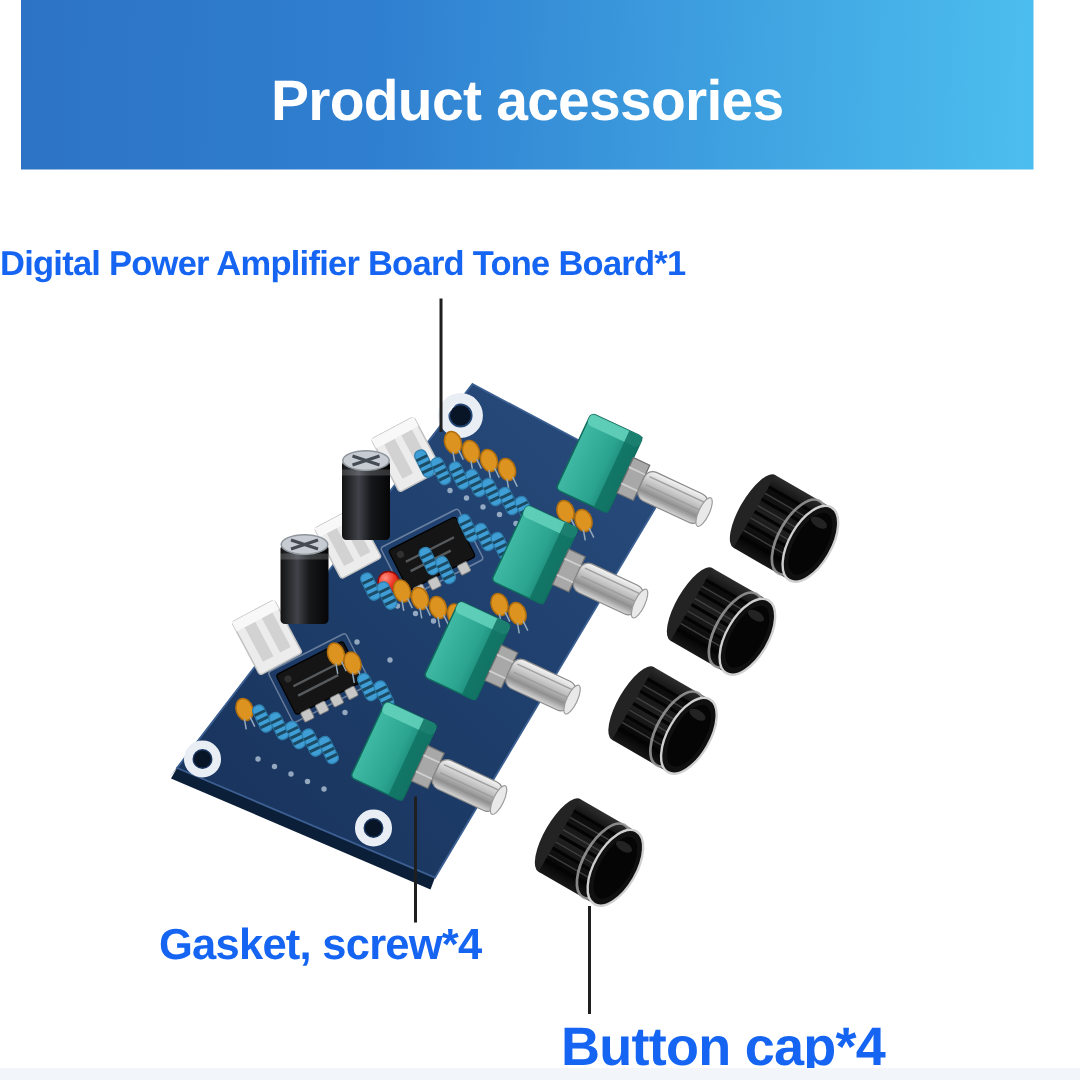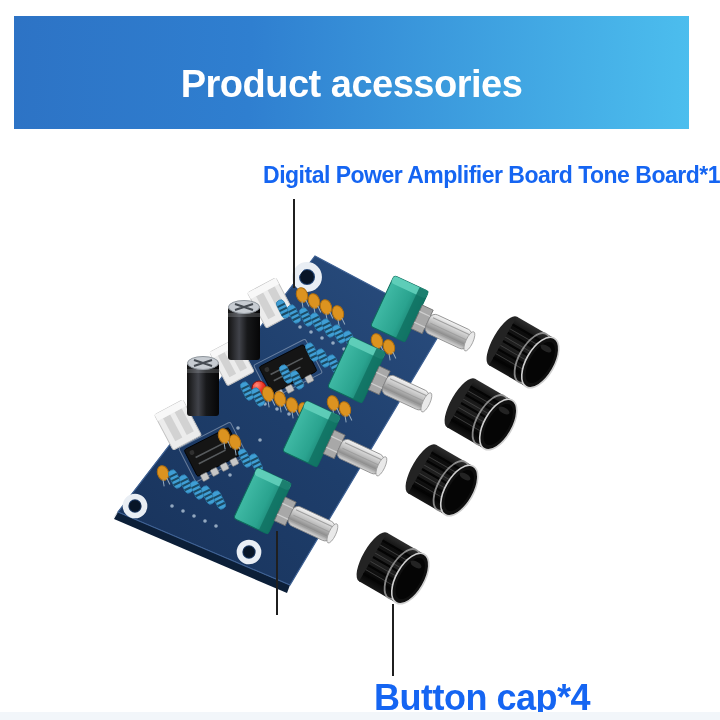--- a/index.html
+++ b/index.html
@@ -1,28 +1,28 @@
 <!DOCTYPE html>
 <html lang="en" style="--banner-gradient-left: #2d73c5; --banner-gradient-right: #4cbeee; --banner-text: #ffffff; --label-blue: #1565f2; --annotation-line: #1f1f1f; --pcb-navy: #1e3e6b; --pcb-edge: #0c1f38; --pot-teal: #2aa38f; --shaft-silver: #c9c9c9; --knob-black: #141414; --ceramic-orange: #dc9320; --resistor-blue: #3f9ed5; --led-red: #e02218; --bottom-strip: #f2f6fa;"><head>
 <meta charset="utf-8">
 <style>
   html,body{margin:0;padding:0;background:#ffffff;}
   .stage{position:relative;width:720px;height:720px;background:#fff;overflow:hidden;
          font-family:"Liberation Sans",sans-serif;}
   .banner{position:absolute;left:14px;top:0;width:675px;height:113px;
           background:linear-gradient(92deg,var(--banner-gradient-left,#2d73c5) 0%,#2f7fd0 35%,var(--banner-gradient-right,#4cbeee) 100%);
-          display:flex;align-items:center;justify-content:center;padding-top:24px;box-sizing:border-box;margin-top:16px;}
+          display:flex;align-items:center;justify-content:center;padding-top:24px;box-sizing:border-box;}
   .banner-title{color:var(--banner-text,#ffffff);font-size:38px;font-weight:700;letter-spacing:-0.5px;}
   .photo{position:absolute;left:0;top:0;}
   .ann-line{position:absolute;width:2px;background:var(--annotation-line,#1f1f1f);}
   .line-board{left:293px;top:199px;height:89px;}
   .line-gasket{left:276px;top:531px;height:84px;}
   .line-buttoncap{left:392px;top:604px;height:72px;}
   .ann-label{position:absolute;color:var(--label-blue,#1565f2);font-weight:700;letter-spacing:-0.5px;white-space:nowrap;}
-  .label-board{left:0;top:162px;width:100%;text-align:right;font-size:23px;}
+  .label-board{left:0;top:162px;width:100%;text-align:left;font-size:23px;}
   .label-gasket{left:106px;top:614px;font-size:29px;}
   .label-buttoncap{left:374px;top:677px;font-size:36px;}
   .bottom-strip{position:absolute;left:0;top:712px;width:720px;height:8px;background:var(--bottom-strip,#f2f6fa);}
 </style>
 </head>
 <body>
 
 <div class="stage">
 
   <div class="banner">
@@ -230,18 +230,19 @@
       <use href="#knob" transform="translate(487,418) rotate(30)"></use>
       <use href="#knob" transform="translate(448,484) rotate(30)"></use>
       <use href="#knob" transform="translate(399,572) rotate(30)"></use>
     </g>
   </svg>
 
   <div class="ann-line line-board"></div>
   <div class="ann-label label-board">Digital Power Amplifier Board Tone Board*1</div>
 
   <div class="ann-line line-gasket"></div>
+  <div class="ann-label label-gasket">Gasket, screw*4</div>
 
   <div class="ann-line line-buttoncap"></div>
   <div class="ann-label label-buttoncap">Button cap*4</div>
 
   <div class="bottom-strip"></div>
 </div>
 
 </body></html>

